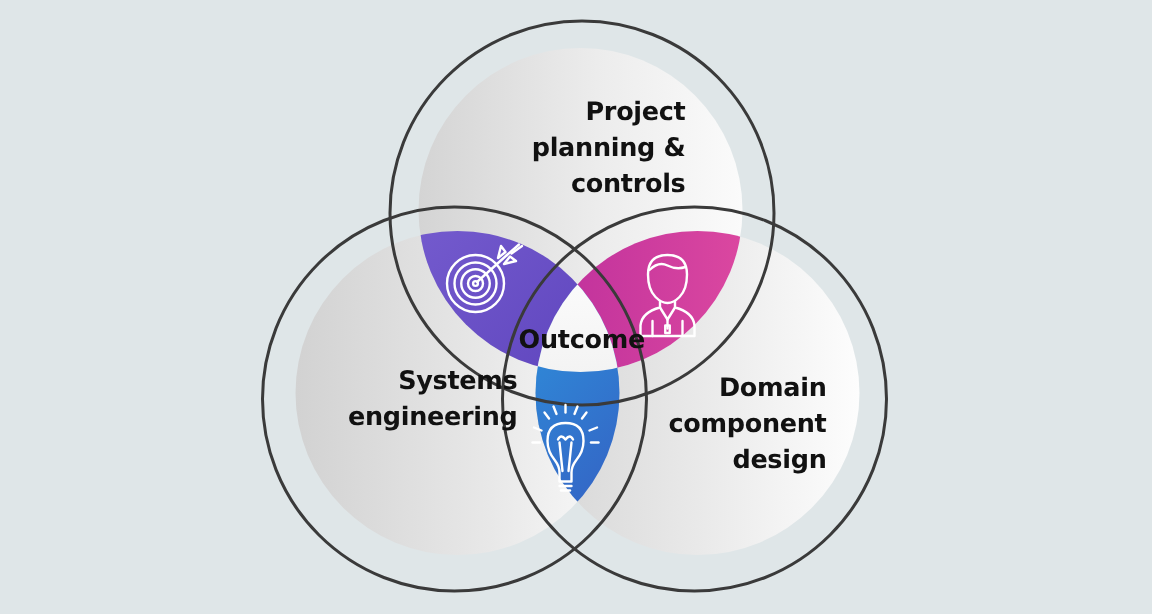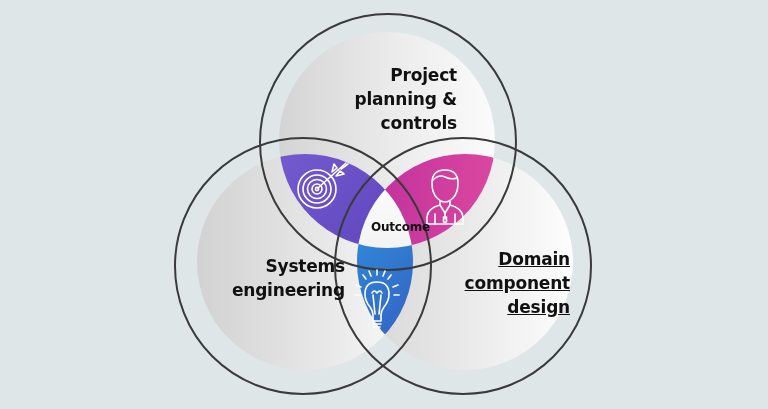--- a/index.html
+++ b/index.html
@@ -14,25 +14,25 @@
       position: absolute;
       text-align: right;
       font-weight: bold;
       color: #111111;
       font-size: 17px;
       line-height: 24px;
       letter-spacing: -0.2px;
       white-space: pre-line;
     }
     .label-top { left: 317px; top: 63px; width: 140px; }
-    .label-left { left: 205px; top: 254px; width: 140px; }
-    .label-right { left: 428px; top: 247px; width: 142px; text-decoration: underline; }
+    .label-left { left: 205px; top: 242px; width: 140px; }
+    .label-right { left: 409px; top: 247px; width: 142px; }
     .label-center {
       left: 340px; top: 217px; width: 90px;
-      font-size: 12px; line-height: 20px;
+      font-size: 17px; line-height: 20px;
     }
   </style>
 </head>
 <body>
 
 <div class="stage">
   <svg class="venn" width="768" height="409" viewBox="0 0 768 409">
     <defs>
       <linearGradient id="gTop" x1="0" y1="0" x2="1" y2="0">
         <stop offset="0" stop-color="#d4d4d4"></stop>

